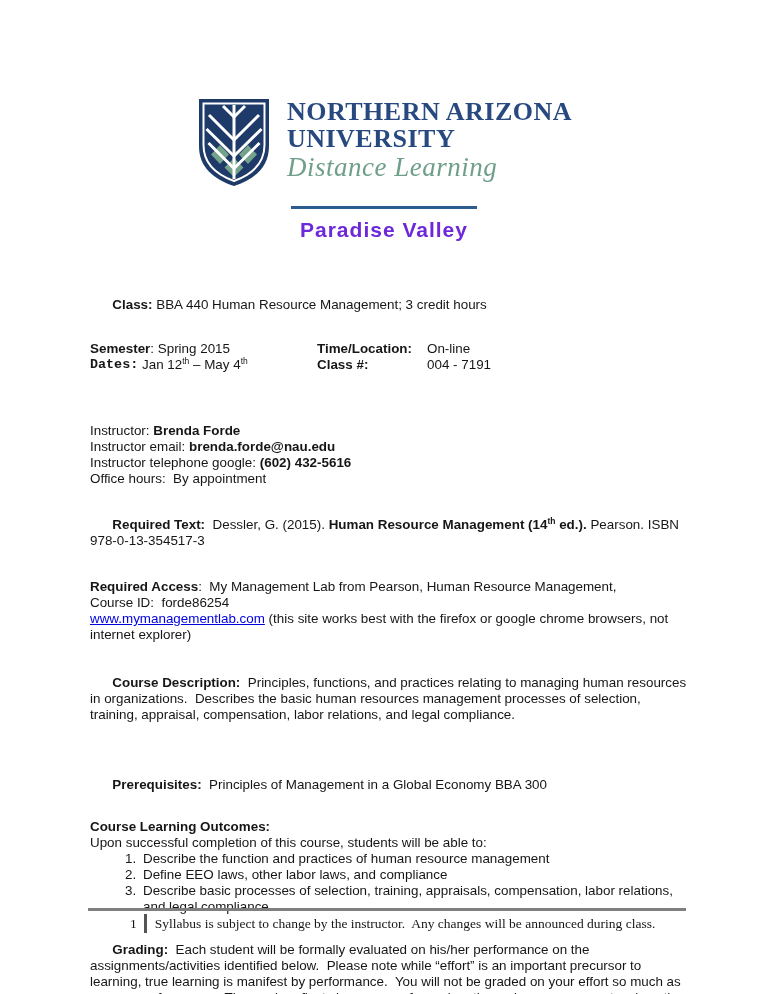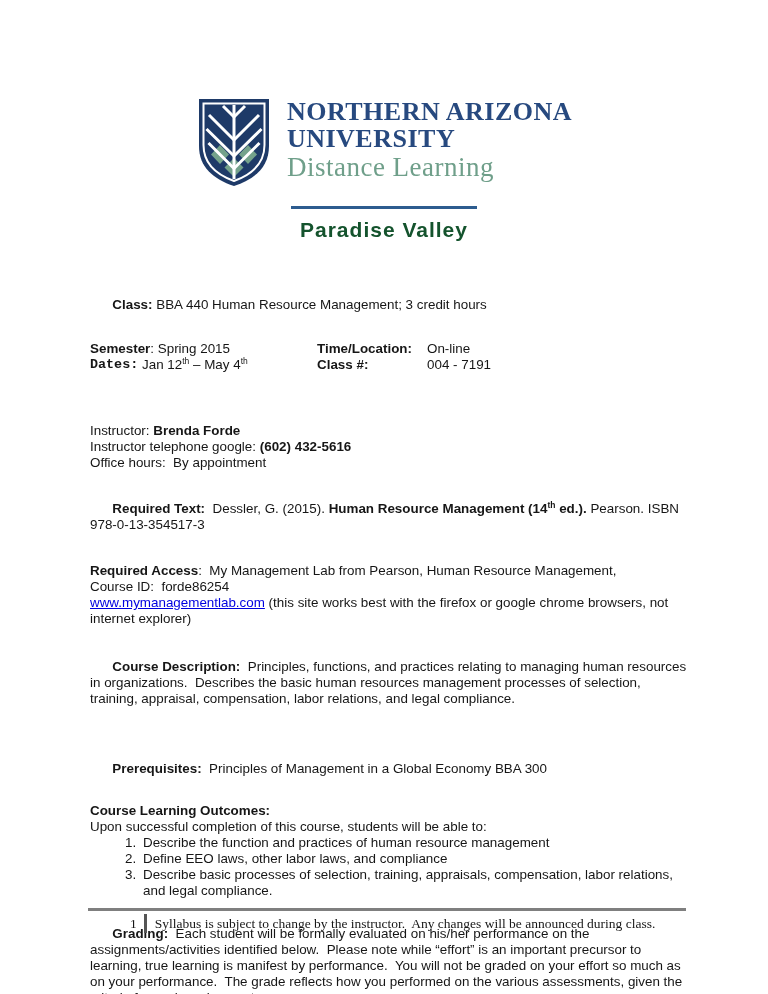--- a/index.html
+++ b/index.html
@@ -14,28 +14,28 @@
   .pre { white-space:pre-wrap; }
 
   
   .logo-row { display:flex; justify-content:center; align-items:flex-start; gap:15px; padding-top:96px; }
   .logo-text { padding-top:2px; }
   .uni-line {
     font-family:"Liberation Serif", serif; font-weight:bold;
     font-size:26px; line-height:27px; color:#27497f; letter-spacing:0.5px;
   }
   .division-line {
-    font-family:"Liberation Serif", serif; 
+    font-family:"Liberation Serif", serif; font-style:italic;
     font-size:27px; line-height:30px; color:#6f9f8a; letter-spacing:0.5px;
   }
   .campus-block { margin-top:14px; text-align:center; }
   .campus-rule { width:186px; height:3px; background:#2d5c8f; margin:0 auto 10px auto; }
   .campus-name {
     font-size:21px; line-height:22px; font-weight:bold;
-    color:#14532d; letter-spacing:1px;
+    color:#6d28d9; letter-spacing:1px;
   }
 
   
   .content { padding:0 80px 0 90px; }
   .p-class { margin-top:40px; }
   .info-grid { margin-top:12px; }
   .info-row { display:flex; }
   .col-left { width:227px; display:flex; }
   .col-right { display:flex; }
   .lbl-dates { display:inline-block; width:52px;font-family:Liberation Mono, monospace; }
@@ -116,20 +116,21 @@
           <b class="lbl-dates">Dates:</b><span><span>Jan 12</span><sup>th</sup><span> – May 4</span><sup>th</sup></span>
         </div>
         <div class="col-right pre">
           <b class="lbl-right">Class #:</b><span>004 - 7191</span>
         </div>
       </div>
     </div>
 
     <div class="p-instructor">
       <div class="pre"><span>Instructor: </span><b>Brenda Forde</b></div>
+      <div class="pre"><span>Instructor email: </span><b>brenda.forde@nau.edu</b></div>
       <div class="pre"><span>Instructor telephone google: </span><b>(602) 432-5616</b></div>
       <div class="pre">Office hours:  By appointment</div>
     </div>
 
     <div class="p-reqtext pre">
       <b>Required Text:</b><span>  Dessler, G. (2015). </span><b><span>Human Resource Management (14</span><sup>th</sup><span> ed.).</span></b><span> Pearson. ISBN 978-0-13-354517-3</span>
     </div>
 
     <div class="p-reqaccess">
       <div class="pre"><b>Required Access</b><span>:  My Management Lab from Pearson, Human Resource Management,</span></div>

